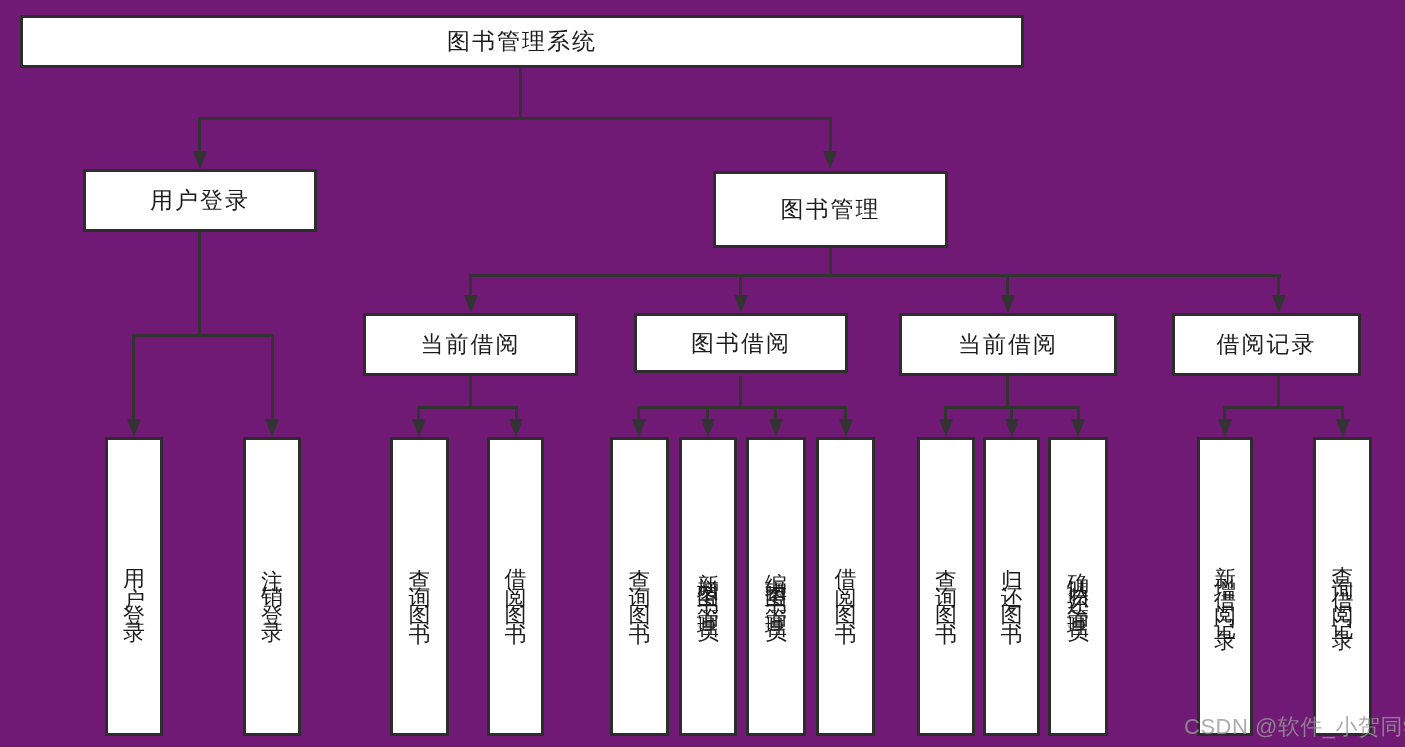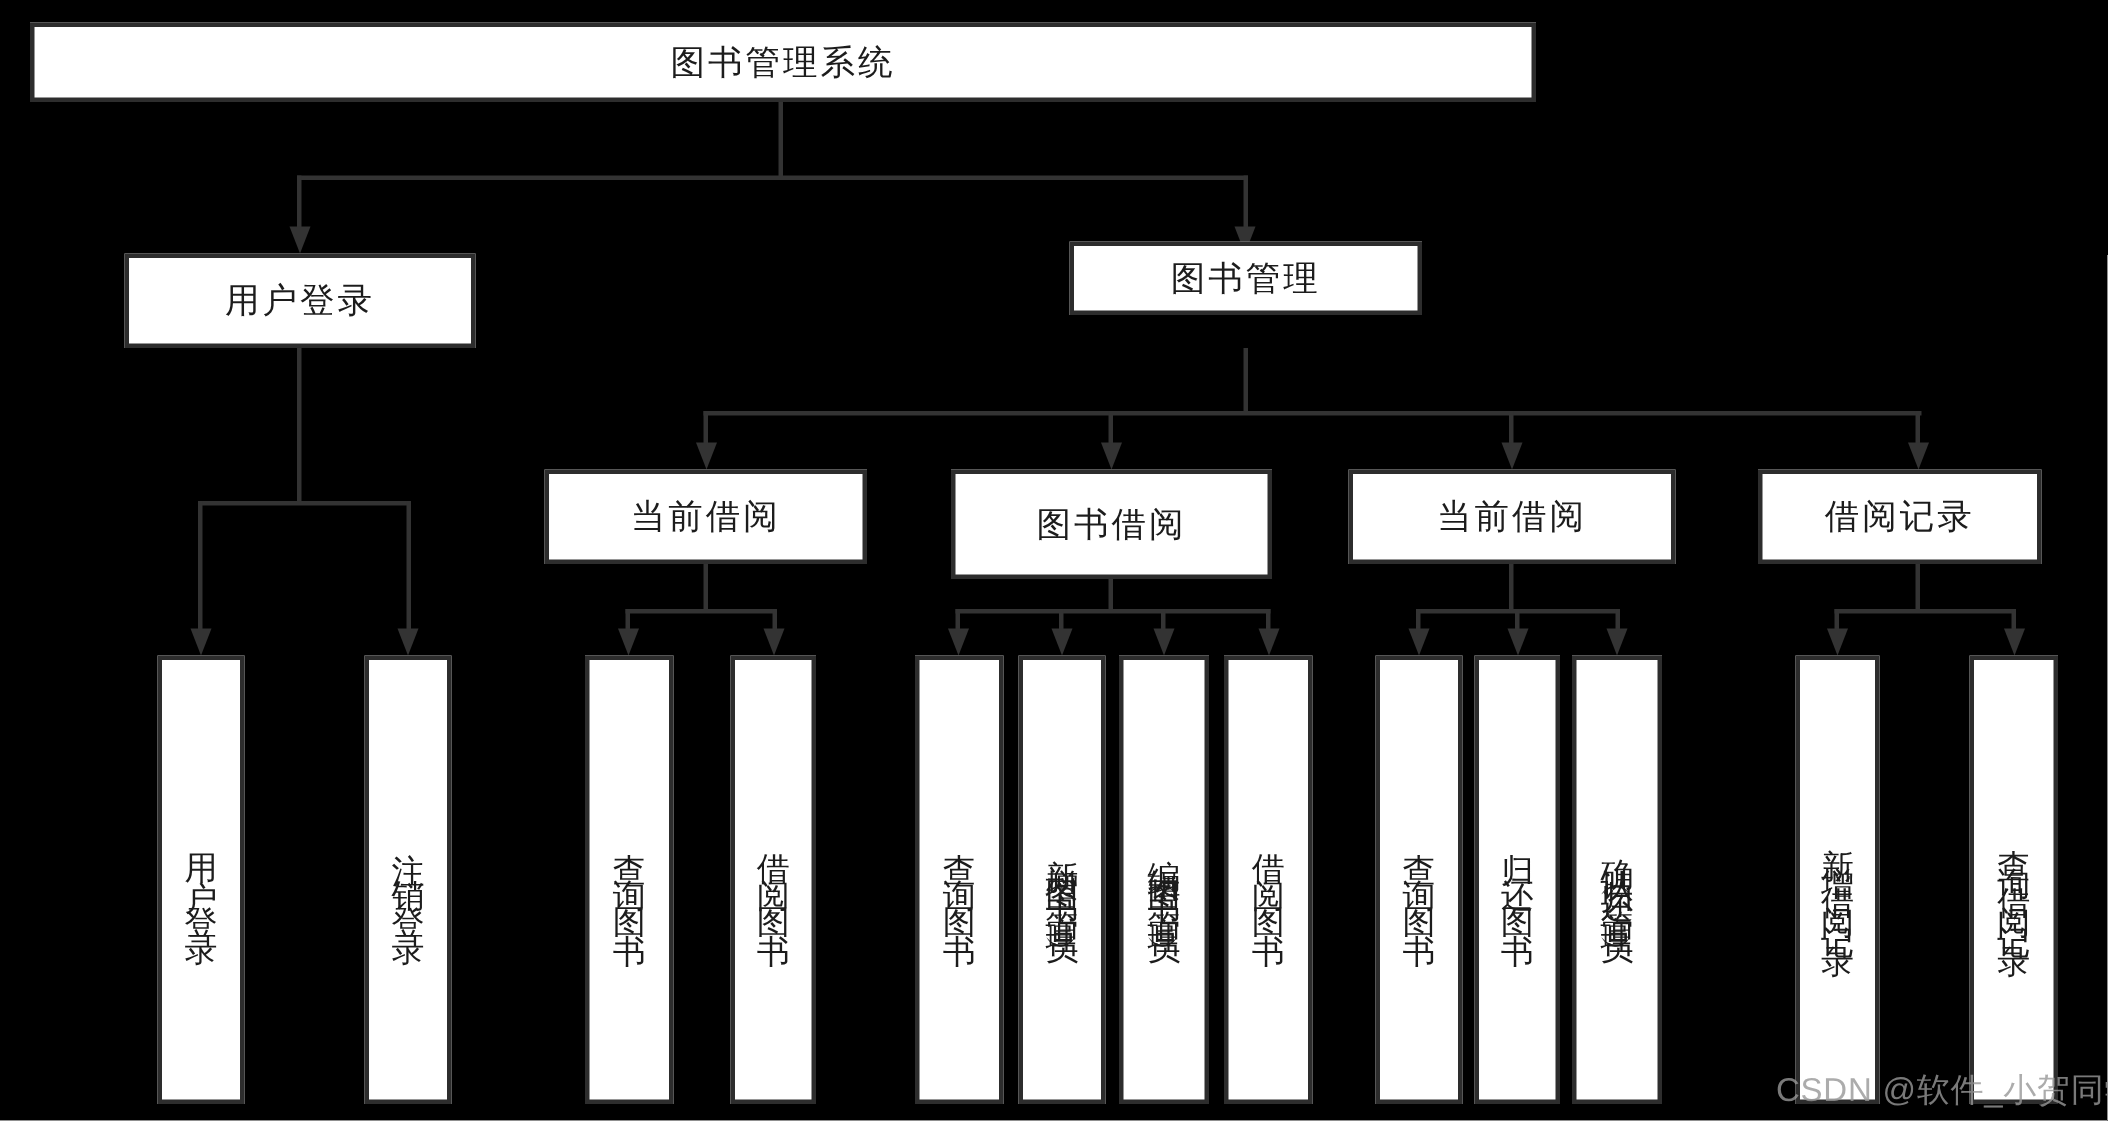--- a/index.html
+++ b/index.html
@@ -1,20 +1,20 @@
 <!DOCTYPE html>
 <html><head>
 <meta charset="utf-8">
 <style>
   html, body { margin: 0; padding: 0; background: #ffffff; }
   .canvas {
     position: relative;
     width: 1405px;
     height: 747px;
-    background: #000000;
+    background: #701a75;
     overflow: hidden;
     font-family: "Liberation Sans", "DejaVu Sans", sans-serif;
   }
   .box {
     position: absolute;
     box-sizing: border-box;
     border: 3px solid #2d2d2d;
     background: #ffffff;
     display: flex;
     align-items: center;
@@ -122,25 +122,25 @@
   <div class="line" style="left:1223px;top:406px;width:121px;height:3px"></div>
   <div class="line" style="left:1223px;top:406px;width:3px;height:16px"></div>
   <div class="line" style="left:1341px;top:406px;width:3px;height:16px"></div>
   <div class="ah" style="left:1218px;top:419px"></div>
   <div class="ah" style="left:1336px;top:419px"></div>
 
   <div class="box hbox" style="left:20px;top:15px;width:1004px;height:53px">图书管理系统</div>
 
   <div class="box hbox" style="left:83px;top:169px;width:234px;height:63px">用户登录</div>
 
-  <div class="box hbox" style="left:713px;top:161px;width:235px;height:49px">图书管理</div>
+  <div class="box hbox" style="left:713px;top:171px;width:235px;height:77px">图书管理</div>
 
   <div class="box hbox" style="left:363px;top:313px;width:215px;height:63px">当前借阅</div>
 
-  <div class="box hbox" style="left:634px;top:313px;width:214px;height:73px">图书借阅</div>
+  <div class="box hbox" style="left:634px;top:313px;width:214px;height:60px">图书借阅</div>
 
   <div class="box hbox" style="left:899px;top:313px;width:218px;height:63px">当前借阅</div>
 
   <div class="box hbox" style="left:1172px;top:313px;width:189px;height:63px">借阅记录</div>
 
   <div class="box vbox" style="left:105px;top:437px;width:58px;height:299px">用户登录</div>
   <div class="box vbox" style="left:243px;top:437px;width:58px;height:299px">注销登录</div>
 
   <div class="box vbox" style="left:390px;top:437px;width:59px;height:299px">查询图书</div>
   <div class="box vbox" style="left:487px;top:437px;width:57px;height:299px">借阅图书</div>

